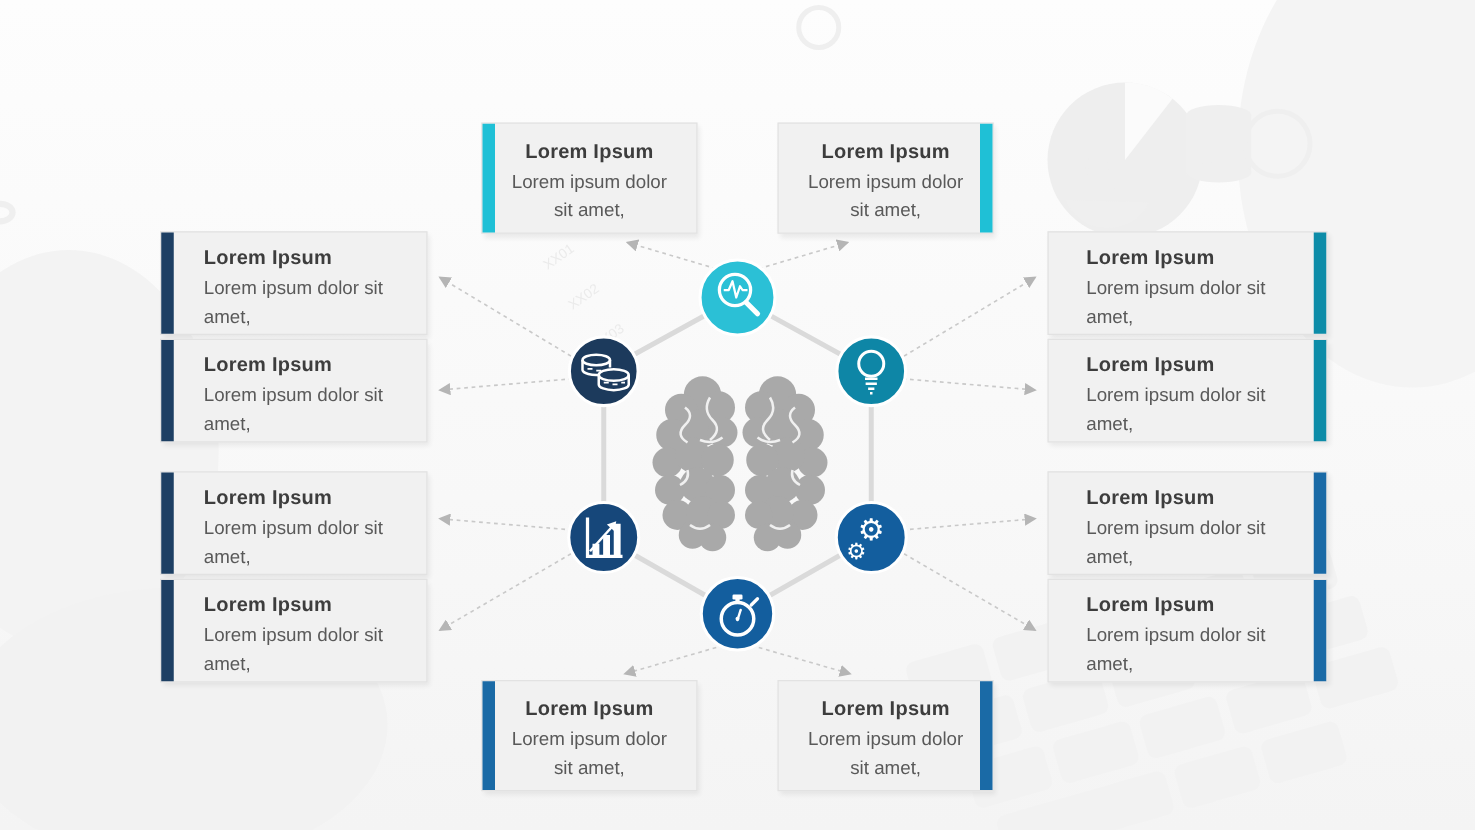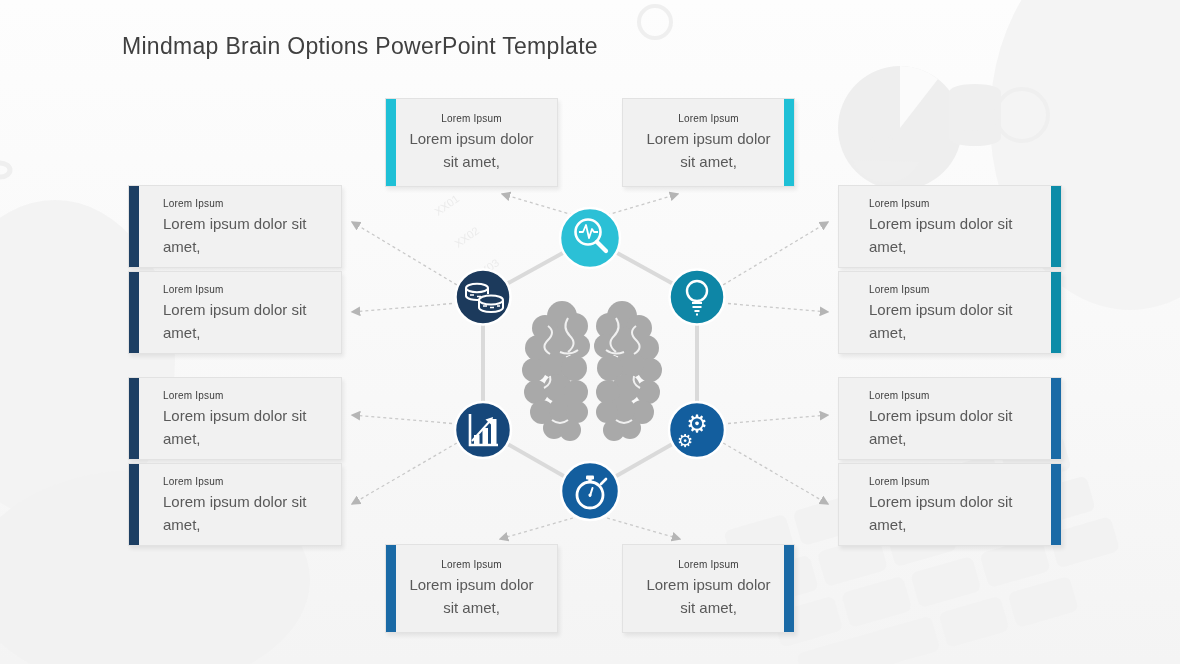--- a/index.html
+++ b/index.html
@@ -22,21 +22,21 @@
     background:var(--box-bg);border:1px solid var(--box-border);
     box-shadow:2px 3px 4px rgba(0,0,0,.07);
   }
   .bar{position:absolute;top:0;bottom:0;width:10px;}
   .bar-left{left:0;}
   .bar-right{right:0;}
   .bar-cyan{background:var(--cyan);}
   .bar-teal{background:var(--teal);}
   .bar-blue{background:var(--blue);}
   .bar-navy{background:var(--navy);}
-  .box-heading{font-weight:normal;font-size:10px;color:var(--heading-text);letter-spacing:.2px;}
+  .box-heading{font-weight:bold;font-size:16px;color:var(--heading-text);letter-spacing:.2px;}
   .box-body{font-size:15px;color:var(--body-text);line-height:1.55;margin-top:3px;}
   .side-box{width:214px;height:83px;}
   .side-box.right{width:224px;}
   .side-box .box-content{padding:12px 14px 0 34px;text-align:left;}
   .side-box.right .box-content{padding:12px 24px 0 30px;}
   .vbox{width:173px;height:89px;}
   .vbox .box-content{padding:14px 16px 0 16px;text-align:center;}
   svg text.gear{font-family:"DejaVu Sans",sans-serif;}
 </style>
 </head>
@@ -194,21 +194,20 @@
 
     <g stroke="#fff" stroke-width="2" fill="none">
       <ellipse cx="477" cy="288" rx="11" ry="4.2"></ellipse>
       <path d="M466,288 v8 a11,4.2 0 0 0 14,3.8 M488,288 v6"></path>
       <ellipse cx="491" cy="300" rx="12" ry="4.6"></ellipse>
       <path d="M479,300 v7.5 a12,4.6 0 0 0 24,0 v-7.5"></path>
       <path d="M470,295 h4 M477,296.5 h4 M483,306 h4 M490,307.5 h4 M497,306 h3" stroke-width="1.4"></path>
     </g>
   </svg>
 
-  <div class="title">Mindmap Brain Options PowerPoint Template</div>
 
   <div class="box vbox" style="left:385px;top:98px;">
     <span class="bar bar-left bar-cyan"></span>
     <div class="box-content">
       <div class="box-heading">Lorem Ipsum</div>
       <div class="box-body">Lorem ipsum dolor sit amet,</div>
     </div>
   </div>
   <div class="box vbox" style="left:622px;top:98px;">
     <span class="bar bar-right bar-cyan"></span>

